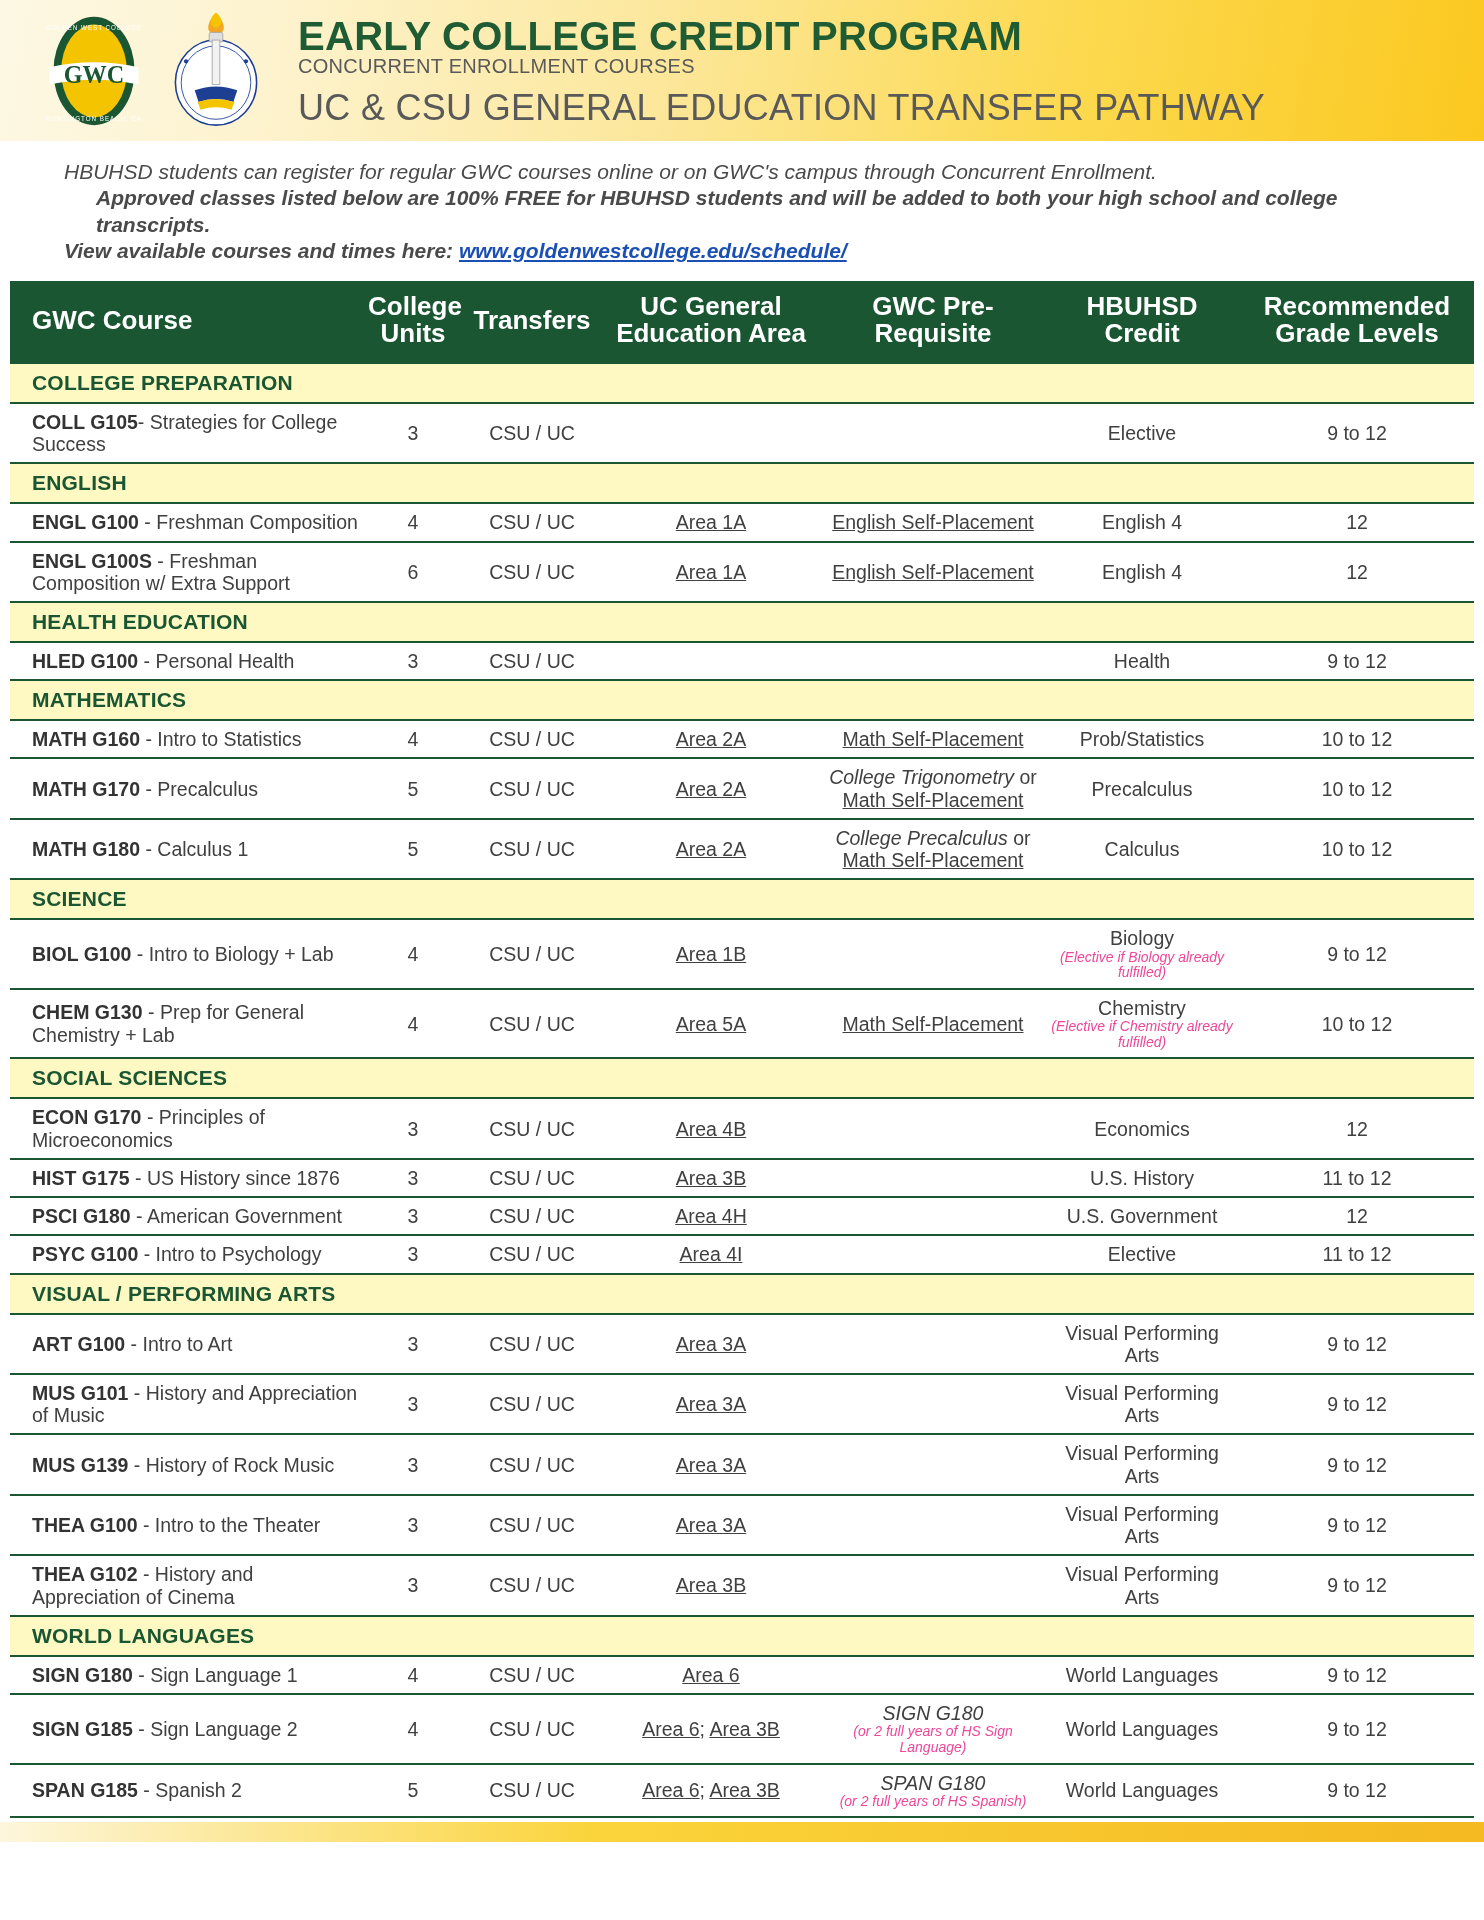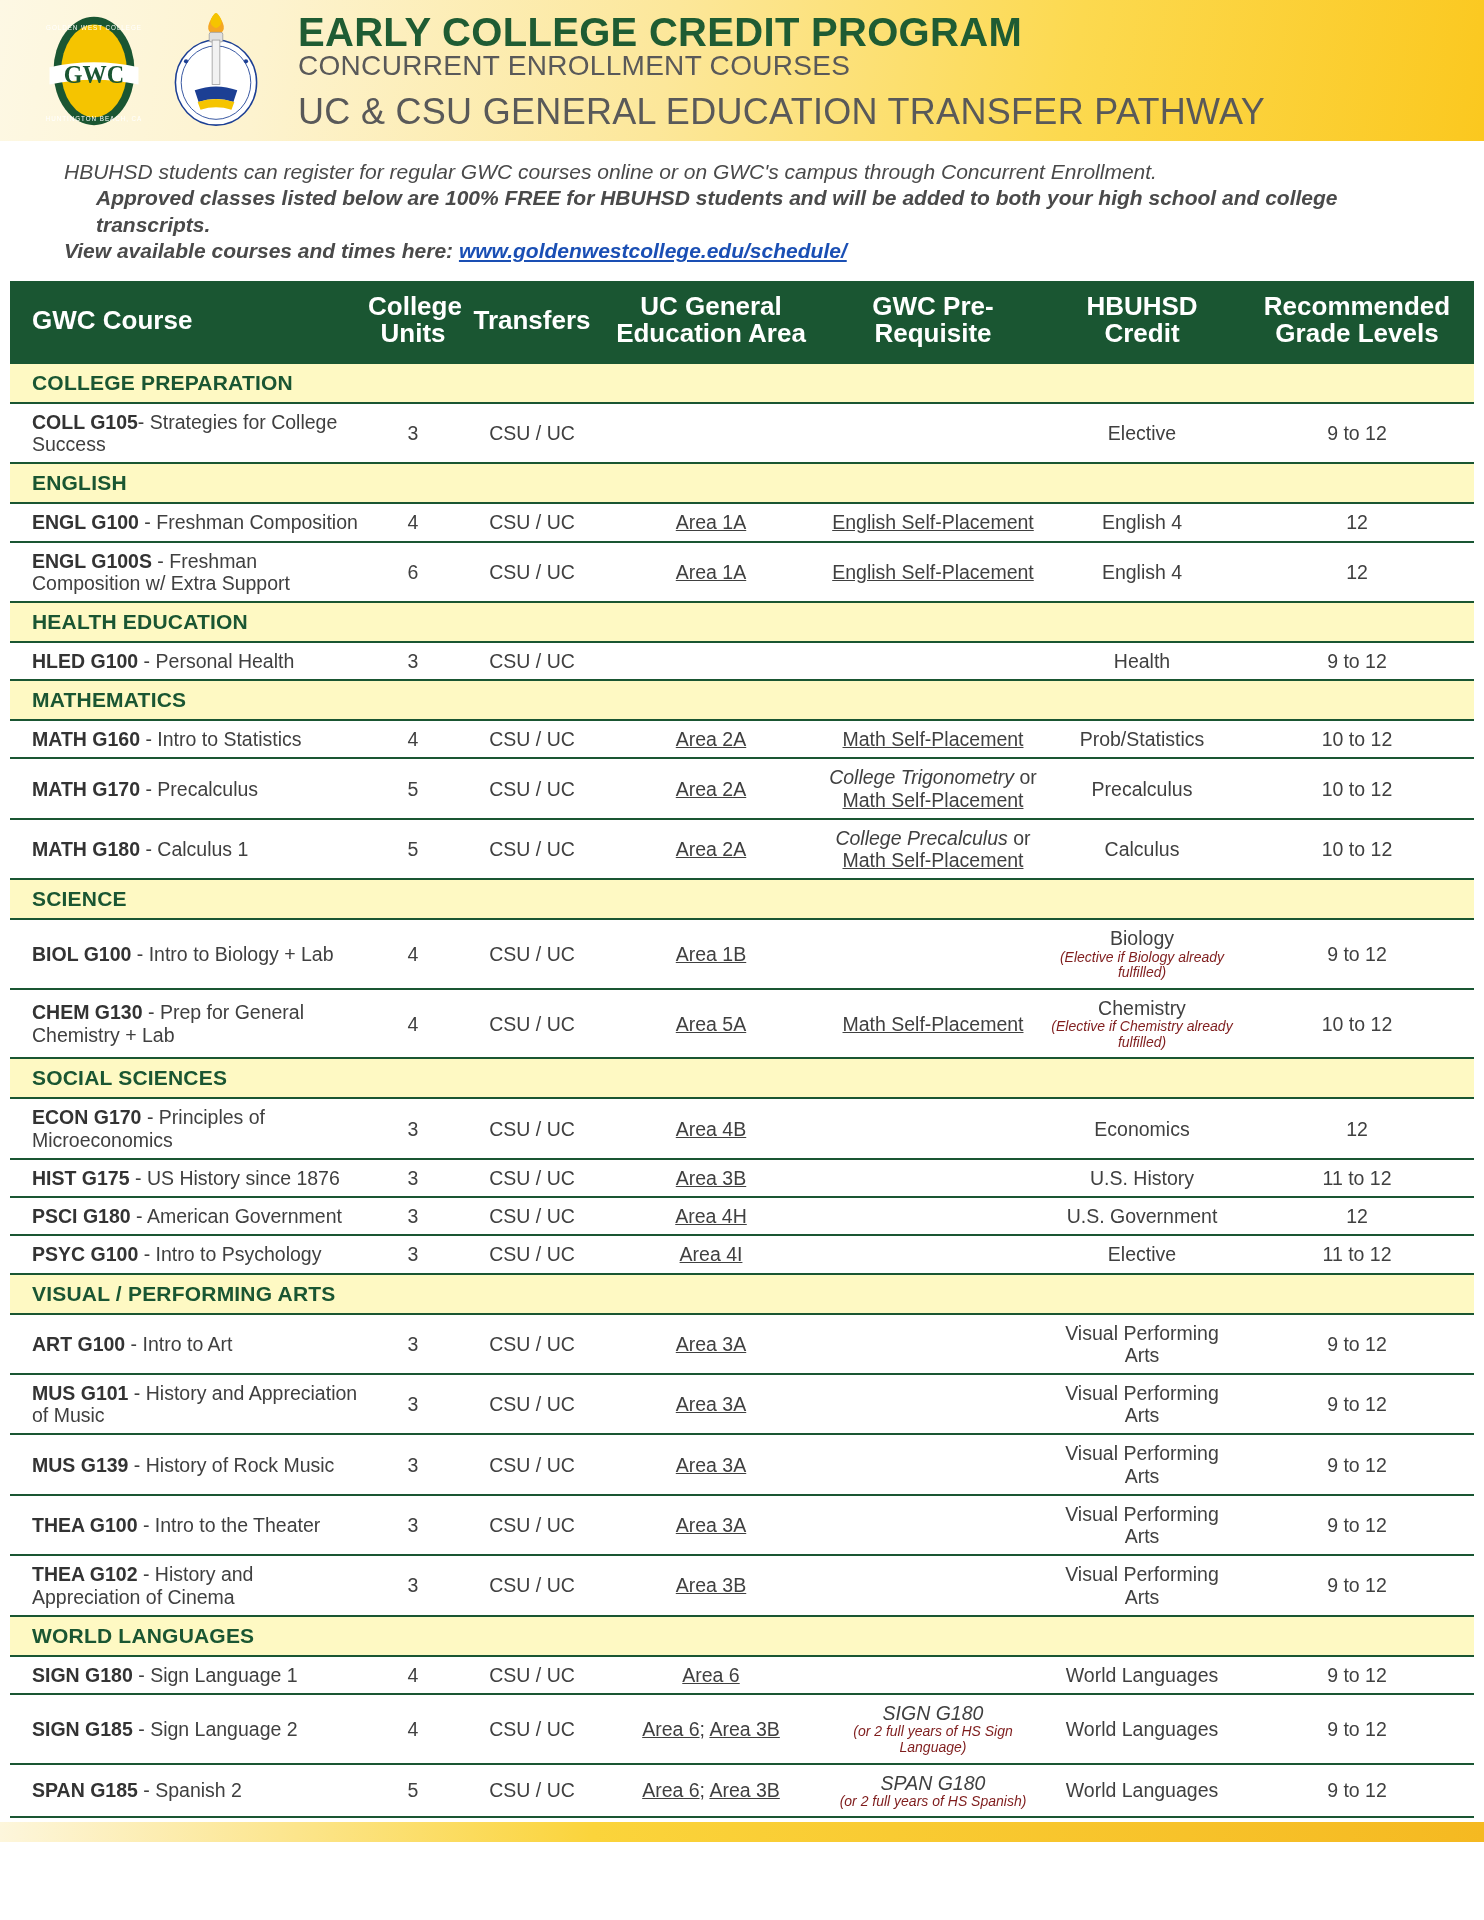--- a/index.html
+++ b/index.html
@@ -27,21 +27,21 @@
   .banner-text { margin-left: 28px; line-height: 1; }
   .title-main {
     font-size: 40px;
     font-weight: bold;
     color: #1f5c33;
     letter-spacing: 0.3px;
     font-family: "Liberation Sans", sans-serif;
     white-space: nowrap;
   }
   .title-sub {
-    font-size: 28px;
+    font-size: 20px;
     color: #595959;
     letter-spacing: 0.3px;
     white-space: nowrap;
   }
   .title-sub2 {
     font-size: 36px;
     color: #595959;
     letter-spacing: 0.3px;
     margin-top: 14px;
     white-space: nowrap;
@@ -126,21 +126,21 @@
   }
   tr.course td.course-name b { color: #333333; font-weight: bold; }
   td.units { font-size: 20px; }
   .ul { text-decoration: underline; }
   .ital { font-style: italic; }
   .note {
     display: block;
     font-size: 14px;
     font-style: italic;
     line-height: 1.12;
-    color: #7f1d1d;
+    color: #ec4899;
   }
 
   
   .footer-bar {
     height: 20px;
     background: linear-gradient(90deg,#fdf6dc 0%,#fbd43b 40%,#f5b921 100%);
     margin-top: 4px;
   }
 </style>
 </head>

